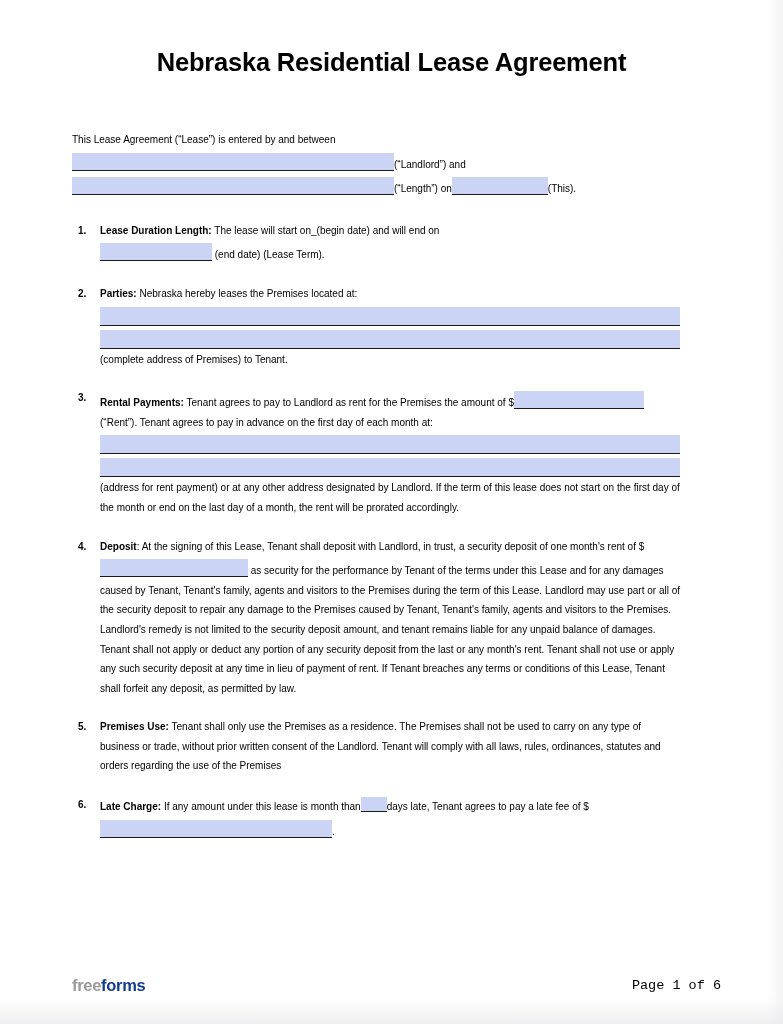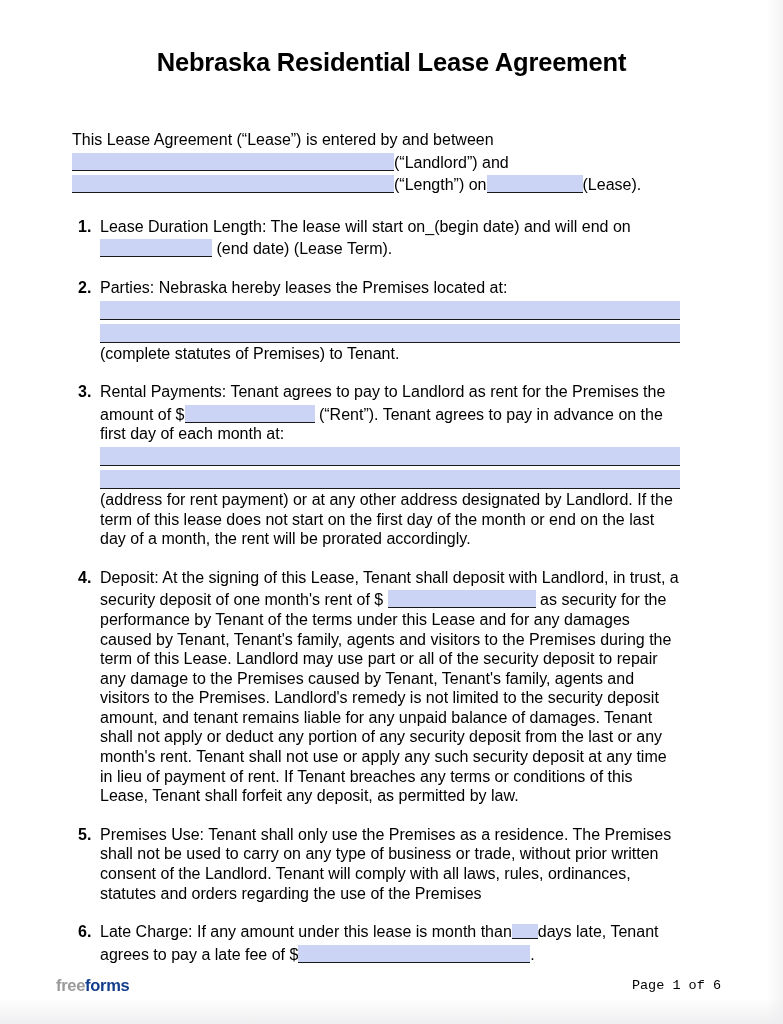--- a/index.html
+++ b/index.html
@@ -48,21 +48,21 @@
     font-weight: bold;
     letter-spacing: -0.2px;
     color: #000000;
   }
 
   .content {
     position: absolute;
     left: 72px;
     top: 130px;
     width: 608px;
-    font-size: 16px;
+    font-size: 10px;
     line-height: 19.6px;
     color: #000000;
   }
 
   .intro { margin: 0; }
   .intro-first-line { text-indent: 44px; }
 
   
   .blank {
     display: inline-block;
@@ -110,25 +110,25 @@
     position: relative;
     padding-left: 28px;
     margin-bottom: 19px;
   }
   ol.clauses > li .num {
     position: absolute;
     left: 6px;
     top: 0;
     font-weight: bold;
   }
-  .lead { font-weight: normal; }
+  .lead { font-weight: bold; }
 
   .footer {
     position: absolute;
-    left: 56px;
+    left: 72px;
     right: 62px;
     bottom: 26px;
     height: 22px;
   }
   .logo {
     position: absolute;
     left: 0;
     top: 0;
     font-size: 16.5px;
     font-weight: bold;
@@ -150,39 +150,39 @@
 
 <div class="page">
 
   <div class="doc-title">Nebraska Residential Lease Agreement</div>
 
   <div class="content">
 
     <p class="intro">
       <span class="intro-first-line">This Lease Agreement (“Lease”) is entered by and between</span><br>
       <span class="blank blank-party"></span><span>(“Landlord”) and</span><br>
-      <span class="blank blank-party"></span><span>(“Length”) on</span><span class="blank blank-date"></span><span>(Lease).</span><br>
+      <span class="blank blank-party"></span><span>(“Length”) on</span><span class="blank blank-date"></span><span>(This).</span><br>
     </p>
 
     <ol class="clauses">
 
       <li>
         <span class="num">1.</span>
         <span class="lead">Lease Duration Length:</span><span> The lease will start on_(begin date) and will end on</span><br>
         <span class="blank blank-enddate"></span> <span>(end date) (Lease Term).</span>
       </li>
 
       <li>
         <span class="num">2.</span>
         <span class="lead">Parties:</span><span> Nebraska hereby leases the Premises located at:</span>
         <div class="addr-block">
           <div class="addr-line"></div>
           <div class="addr-line"></div>
         </div>
-        <span>(complete statutes of Premises) to Tenant.</span>
+        <span>(complete address of Premises) to Tenant.</span>
       </li>
 
       <li>
         <span class="num">3.</span>
         <span class="lead">Rental Payments:</span><span> Tenant agrees to pay to Landlord as rent for the Premises the amount of $</span><span class="blank blank-rent"></span><span> (“Rent”). Tenant agrees to pay in advance on the first day of each month at:</span>
         <div class="addr-block">
           <div class="addr-line"></div>
           <div class="addr-line"></div>
         </div>
         <span>(address for rent payment) or at any other address designated by Landlord. If the term of this lease does not start on the first day of the month or end on the last day of a month, the rent will be prorated accordingly.</span>

